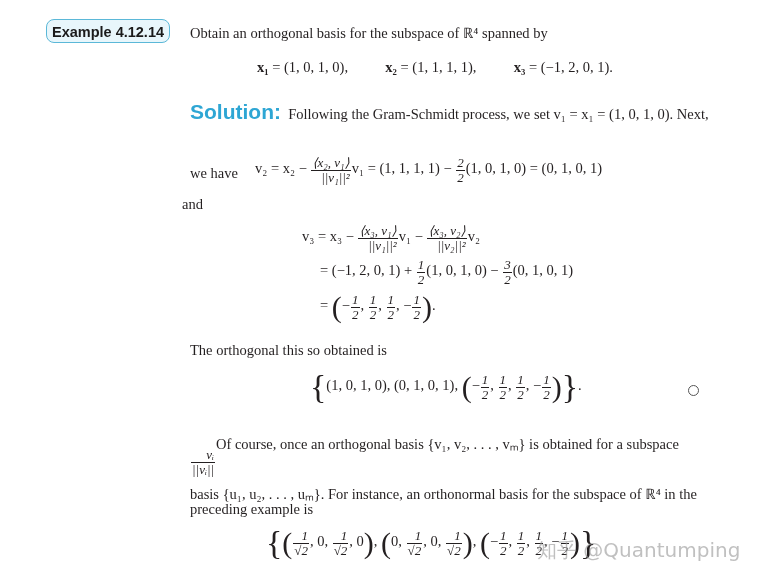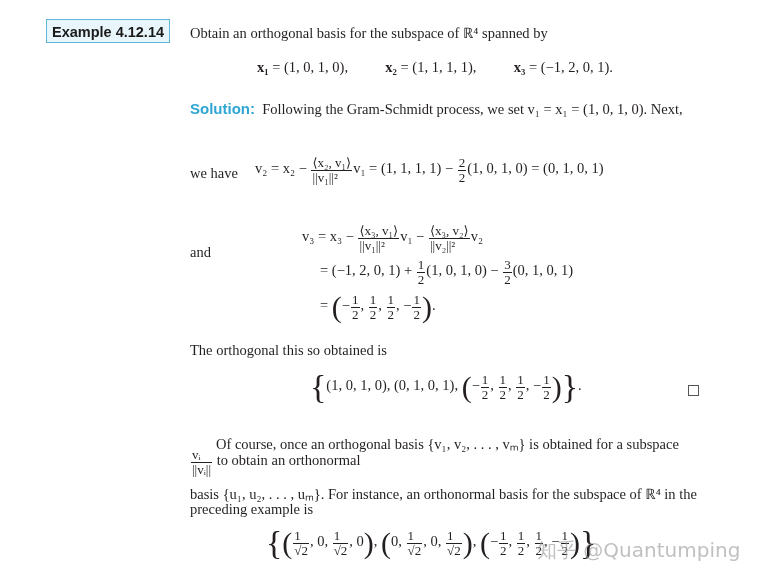--- a/index.html
+++ b/index.html
@@ -1,21 +1,21 @@
 <!DOCTYPE html>
 <html><head>
 <meta charset="utf-8">
 <style>
   html, body { margin:0; padding:0; background:#ffffff; }
   body { width:772px; height:581px; position:relative; overflow:hidden; font-family:"Liberation Serif", serif; color:#231f20; font-size:14.5px; }
-  .abs { position:absolute; white-space:nowrap; }
+  .abs { position:absolute; white-space:nowrap;border-radius:8px; }
   .label-box { left:46px; top:19px; width:124px; height:24px; border:1.5px solid #5bb8d8; background:#e8f6fb; font-family:"Liberation Sans", sans-serif; font-weight:bold; font-size:14.5px; line-height:24px; text-align:center; color:#1a1a1a; box-sizing:border-box; }
-  .sol { font-family:"Liberation Sans", sans-serif; color:#2ea6d4; font-weight:bold; font-size:15px; }
+  .sol { font-family:"Liberation Sans", sans-serif; color:#2ea6d4; font-weight:bold; font-size:21px; }
   b.v { font-weight:bold; }
-  .frac { display:inline-block; vertical-align:middle; text-align:left; line-height:1.05; margin:0 1px; }
+  .frac { display:inline-block; vertical-align:middle; text-align:right; line-height:1.05; margin:0 1px;font-style:italic; }
   .frac > span { display:block; padding:0 1px; }
   .frac > span.num { border-bottom:1px solid #231f20; }
   .small { font-size:13px; }
   .big { font-size:34px; font-weight:normal; vertical-align:middle; line-height:1; }
   .par { font-size:30px; vertical-align:middle; line-height:1; }
   .watermark { color:rgba(150,150,150,0.6); font-family:"DejaVu Sans", sans-serif; font-size:20px; }
   .qed { width:9px; height:9px; border:1px solid #555; }
 </style>
 </head>
 <body>
@@ -36,21 +36,21 @@
   &nbsp;<span>Following the Gram-Schmidt process, we set v₁ = x₁ = (1, 0, 1, 0). Next,</span>
 </div>
 <div class="abs" style="left:190px;top:119px;margin-top:46px;">we have</div>
 
 <div class="abs" style="left:255px;top:156px;">
   <span>v₂ = x₂ −</span>
   <span class="frac small"><span class="num">⟨x₂, v₁⟩</span><span>||v₁||²</span></span><span>v₁ = (1, 1, 1, 1) −</span>
   <span class="frac small"><span class="num">2</span><span>2</span></span><span>(1, 0, 1, 0) = (0, 1, 0, 1)</span>
 </div>
 
-<div class="abs" style="left:190px;top:196px;margin-top:48px;">and</div>
+<div class="abs" style="left:182px;top:196px;">and</div>
 
 <div class="abs" style="left:302px;top:224px;">
   <span>v₃ = x₃ −</span>
   <span class="frac small"><span class="num">⟨x₃, v₁⟩</span><span>||v₁||²</span></span><span>v₁ −</span>
   <span class="frac small"><span class="num">⟨x₃, v₂⟩</span><span>||v₂||²</span></span><span>v₂</span>
 </div>
 <div class="abs" style="left:320px;top:258px;">
   <span>= (−1, 2, 0, 1) +</span>
   <span class="frac small"><span class="num">1</span><span>2</span></span><span>(1, 0, 1, 0) −</span>
   <span class="frac small"><span class="num">3</span><span>2</span></span><span>(0, 1, 0, 1)</span>
@@ -65,21 +65,20 @@
 <div class="abs" style="left:310px;top:370px;">
   <span class="big">{</span>(1, 0, 1, 0), (0, 1, 0, 1), <span class="par">(</span>−<span class="frac small"><span class="num">1</span><span>2</span></span>,
   <span class="frac small"><span class="num">1</span><span>2</span></span>,
   <span class="frac small"><span class="num">1</span><span>2</span></span>, −<span class="frac small"><span class="num">1</span><span>2</span></span><span class="par">)</span><span class="big">}</span>.
 </div>
 <div class="abs qed" style="left:688px;top:385px;"></div>
 
 <div class="abs" style="left:216px;top:433px;">Of course, once an orthogonal basis {v₁, v₂, . . . , vₘ} is obtained for a subspace</div>
 <div class="abs" style="left:190px;top:448px;">
   <span class="frac small"><span class="num">vᵢ</span><span>||vᵢ||</span></span>
-  <span>to obtain an orthonormal</span>
 </div>
 <div class="abs" style="left:190px;top:483px;">basis {u₁, u₂, . . . , uₘ}. For instance, an orthonormal basis for the subspace of ℝ⁴ in the</div>
 <div class="abs" style="left:190px;top:501px;">preceding example is</div>
 
 <div class="abs" style="left:266px;top:526px;">
   <span class="big">{</span><span class="par">(</span><span class="frac small"><span class="num">1</span><span>√2</span></span>, 0, <span class="frac small"><span class="num">1</span><span>√2</span></span>, 0<span class="par">)</span>,
   <span class="par">(</span>0, <span class="frac small"><span class="num">1</span><span>√2</span></span>, 0, <span class="frac small"><span class="num">1</span><span>√2</span></span><span class="par">)</span>,
   <span class="par">(</span>−<span class="frac small"><span class="num">1</span><span>2</span></span>, <span class="frac small"><span class="num">1</span><span>2</span></span>, <span class="frac small"><span class="num">1</span><span>2</span></span>, −<span class="frac small"><span class="num">1</span><span>2</span></span><span class="par">)</span><span class="big">}</span>
 </div>
 

